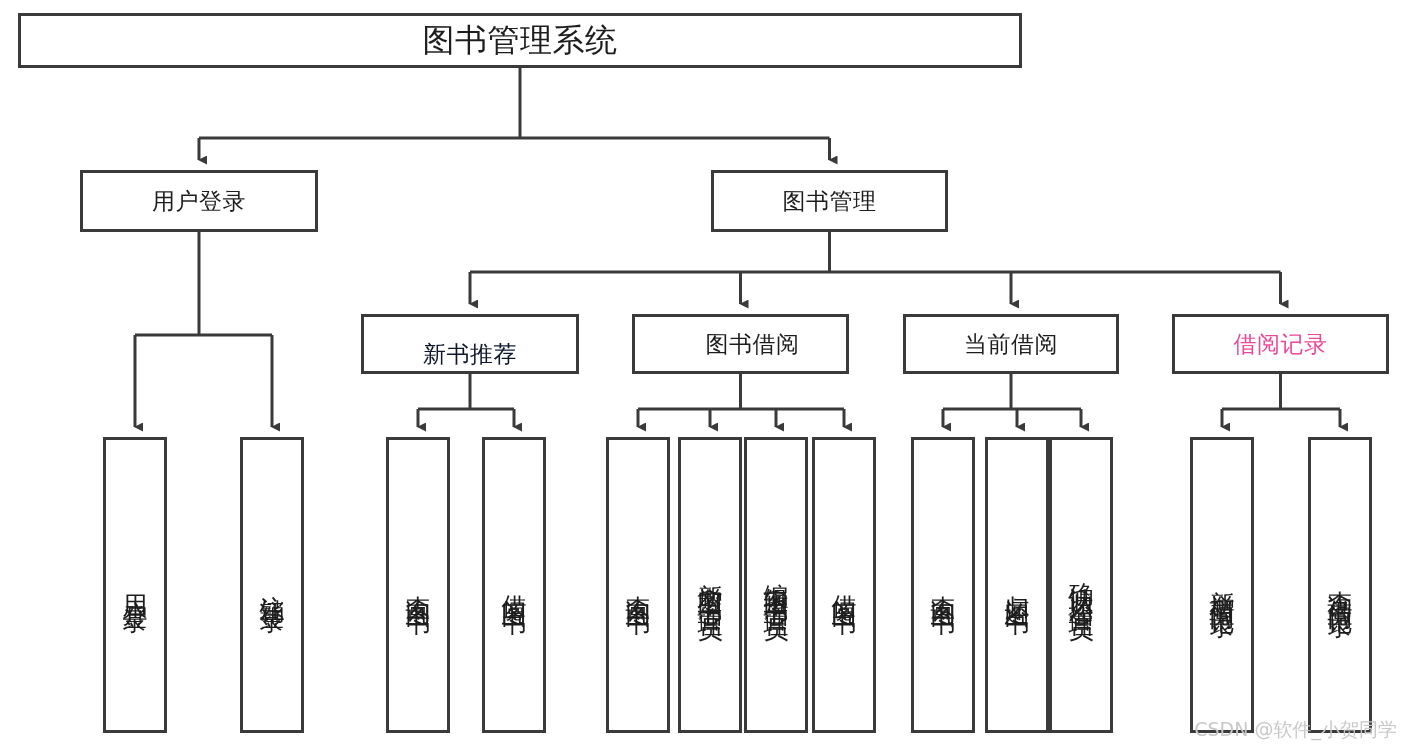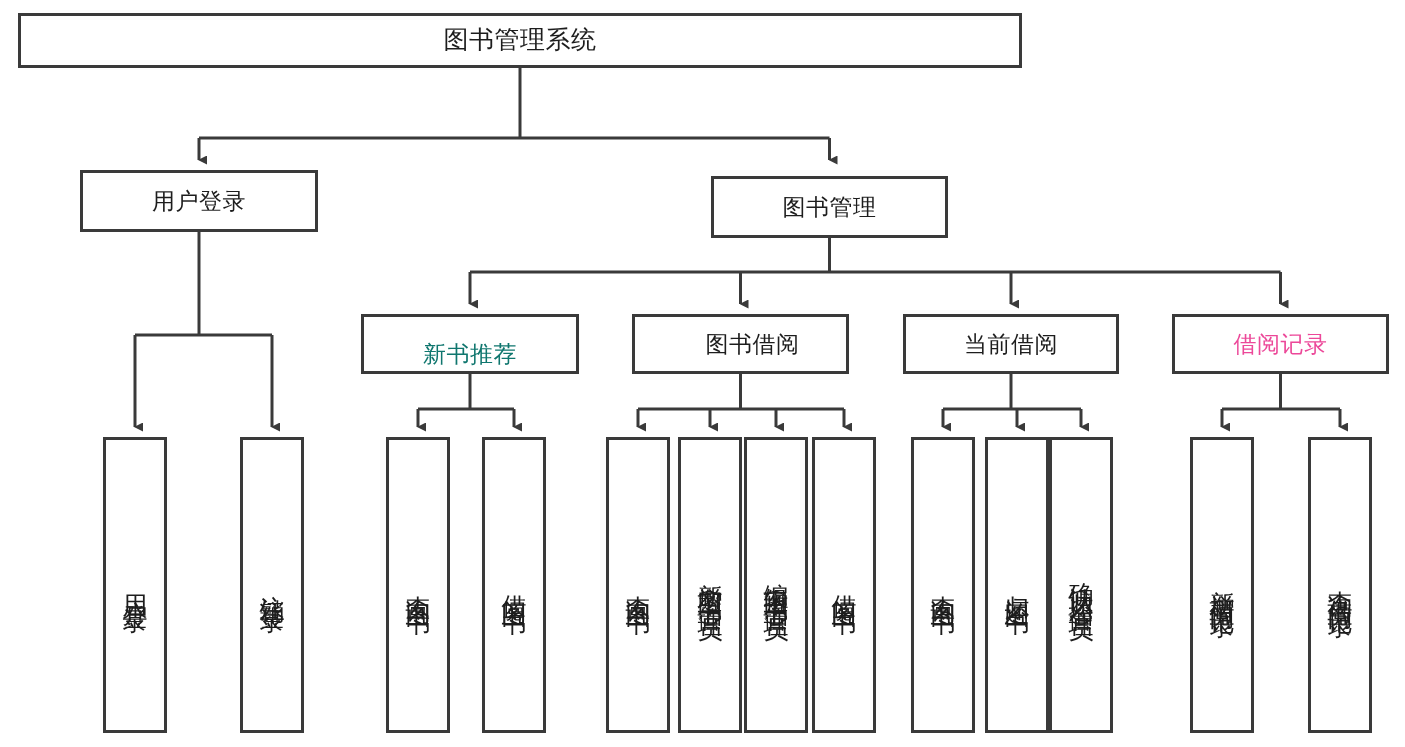--- a/index.html
+++ b/index.html
@@ -52,21 +52,21 @@
   .node.vert .label {
     writing-mode: vertical-rl;
     text-orientation: upright;
     font-size: 25px;
     letter-spacing: 5px;
     line-height: 1;
     text-align: center;
     white-space: nowrap;
   }
   .node.root .label {
-    font-size: 25px;
+    font-size: 32px;
   }
   #watermark {
     position: absolute;
     right: 8px;
     bottom: 4px;
     font-size: 19px;
     color: #c8c8c8;
     white-space: nowrap;
     z-index: 5;
     font-family: "DejaVu Sans", "Liberation Sans", sans-serif;
@@ -120,25 +120,25 @@
       </g>
   </svg>
 
   <div id="node-layer">
       <div class="node horiz root" id="node-root" style="left: 18px; top: 13px; width: 1004px; height: 55px; border-color: rgb(58, 58, 58); background: rgb(255, 255, 255);">
         <span class="label" style="color: rgb(29, 29, 29);">图书管理系统</span>
       </div>
       <div class="node horiz" id="node-login" style="left: 80px; top: 170px; width: 238px; height: 62px; border-color: rgb(58, 58, 58); background: rgb(255, 255, 255);">
         <span class="label" style="color: rgb(29, 29, 29);">用户登录</span>
       </div>
-      <div class="node horiz" id="node-bookmgmt" style="left: 711px; top: 170px; width: 237px; height: 62px; border-color: rgb(58, 58, 58); background: rgb(255, 255, 255); margin-top: 6px;">
+      <div class="node horiz" id="node-bookmgmt" style="left: 711px; top: 170px; width: 237px; height: 62px; border-color: rgb(58, 58, 58); background: rgb(255, 255, 255);">
         <span class="label" style="color: rgb(29, 29, 29);">图书管理</span>
       </div>
       <div class="node horiz" id="node-newbook" style="left: 361px; top: 314px; width: 218px; height: 60px; border-color: rgb(58, 58, 58); background: rgb(255, 255, 255);">
-        <span class="label" style="color: #0f766e; margin-top: 20px;">新书推荐</span>
+        <span class="label" style="color: #0f172a; margin-top: 20px;">新书推荐</span>
       </div>
       <div class="node horiz" id="node-borrow" style="left: 632px; top: 314px; width: 217px; height: 60px; border-color: rgb(58, 58, 58); background: rgb(255, 255, 255); padding-left: 24px;">
         <span class="label" style="color: rgb(29, 29, 29);">图书借阅</span>
       </div>
       <div class="node horiz" id="node-current" style="left: 903px; top: 314px; width: 216px; height: 60px; border-color: rgb(58, 58, 58); background: rgb(255, 255, 255); text-align: right;">
         <span class="label" style="color: rgb(29, 29, 29);">当前借阅</span>
       </div>
       <div class="node horiz" id="node-records" style="left: 1172px; top: 314px; width: 217px; height: 60px; border-color: rgb(58, 58, 58); background: rgb(255, 255, 255);">
         <span class="label" style="color: #ec4899;">借阅记录</span>
       </div>
@@ -176,13 +176,14 @@
         <span class="label" style="color: rgb(29, 29, 29);">确认归还（管理员）</span>
       </div>
       <div class="node vert" id="node-leaf-rc-add" style="left: 1190px; top: 437px; width: 64px; height: 296px; border-color: rgb(58, 58, 58); background: rgb(255, 255, 255);">
         <span class="label" style="color: rgb(29, 29, 29);">新增借阅记录</span>
       </div>
       <div class="node vert" id="node-leaf-rc-query" style="left: 1308px; top: 437px; width: 64px; height: 296px; border-color: rgb(58, 58, 58); background: rgb(255, 255, 255);">
         <span class="label" style="color: rgb(29, 29, 29);">查询借阅记录</span>
       </div>
     </div>
 
+  <div id="watermark">CSDN @软件_小贺同学</div>
 </div>
 
 </body></html>

